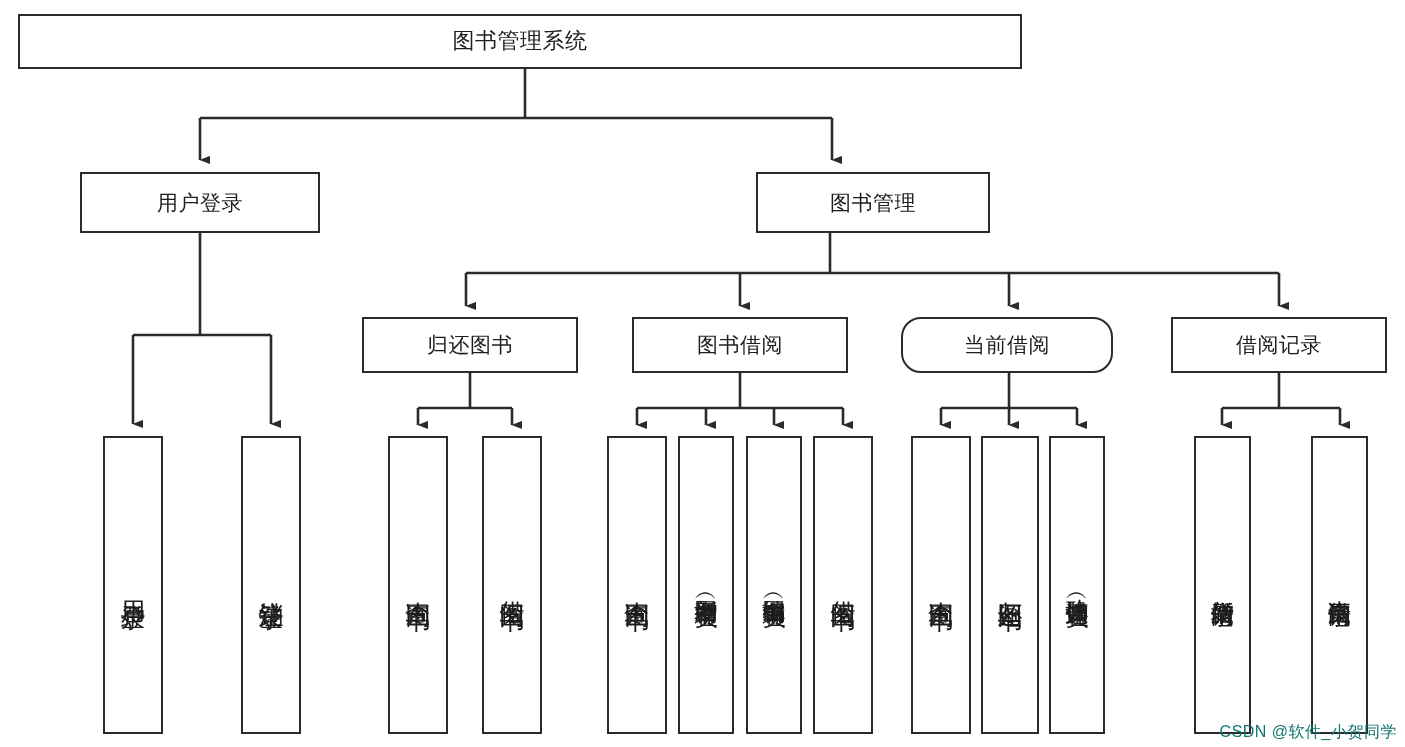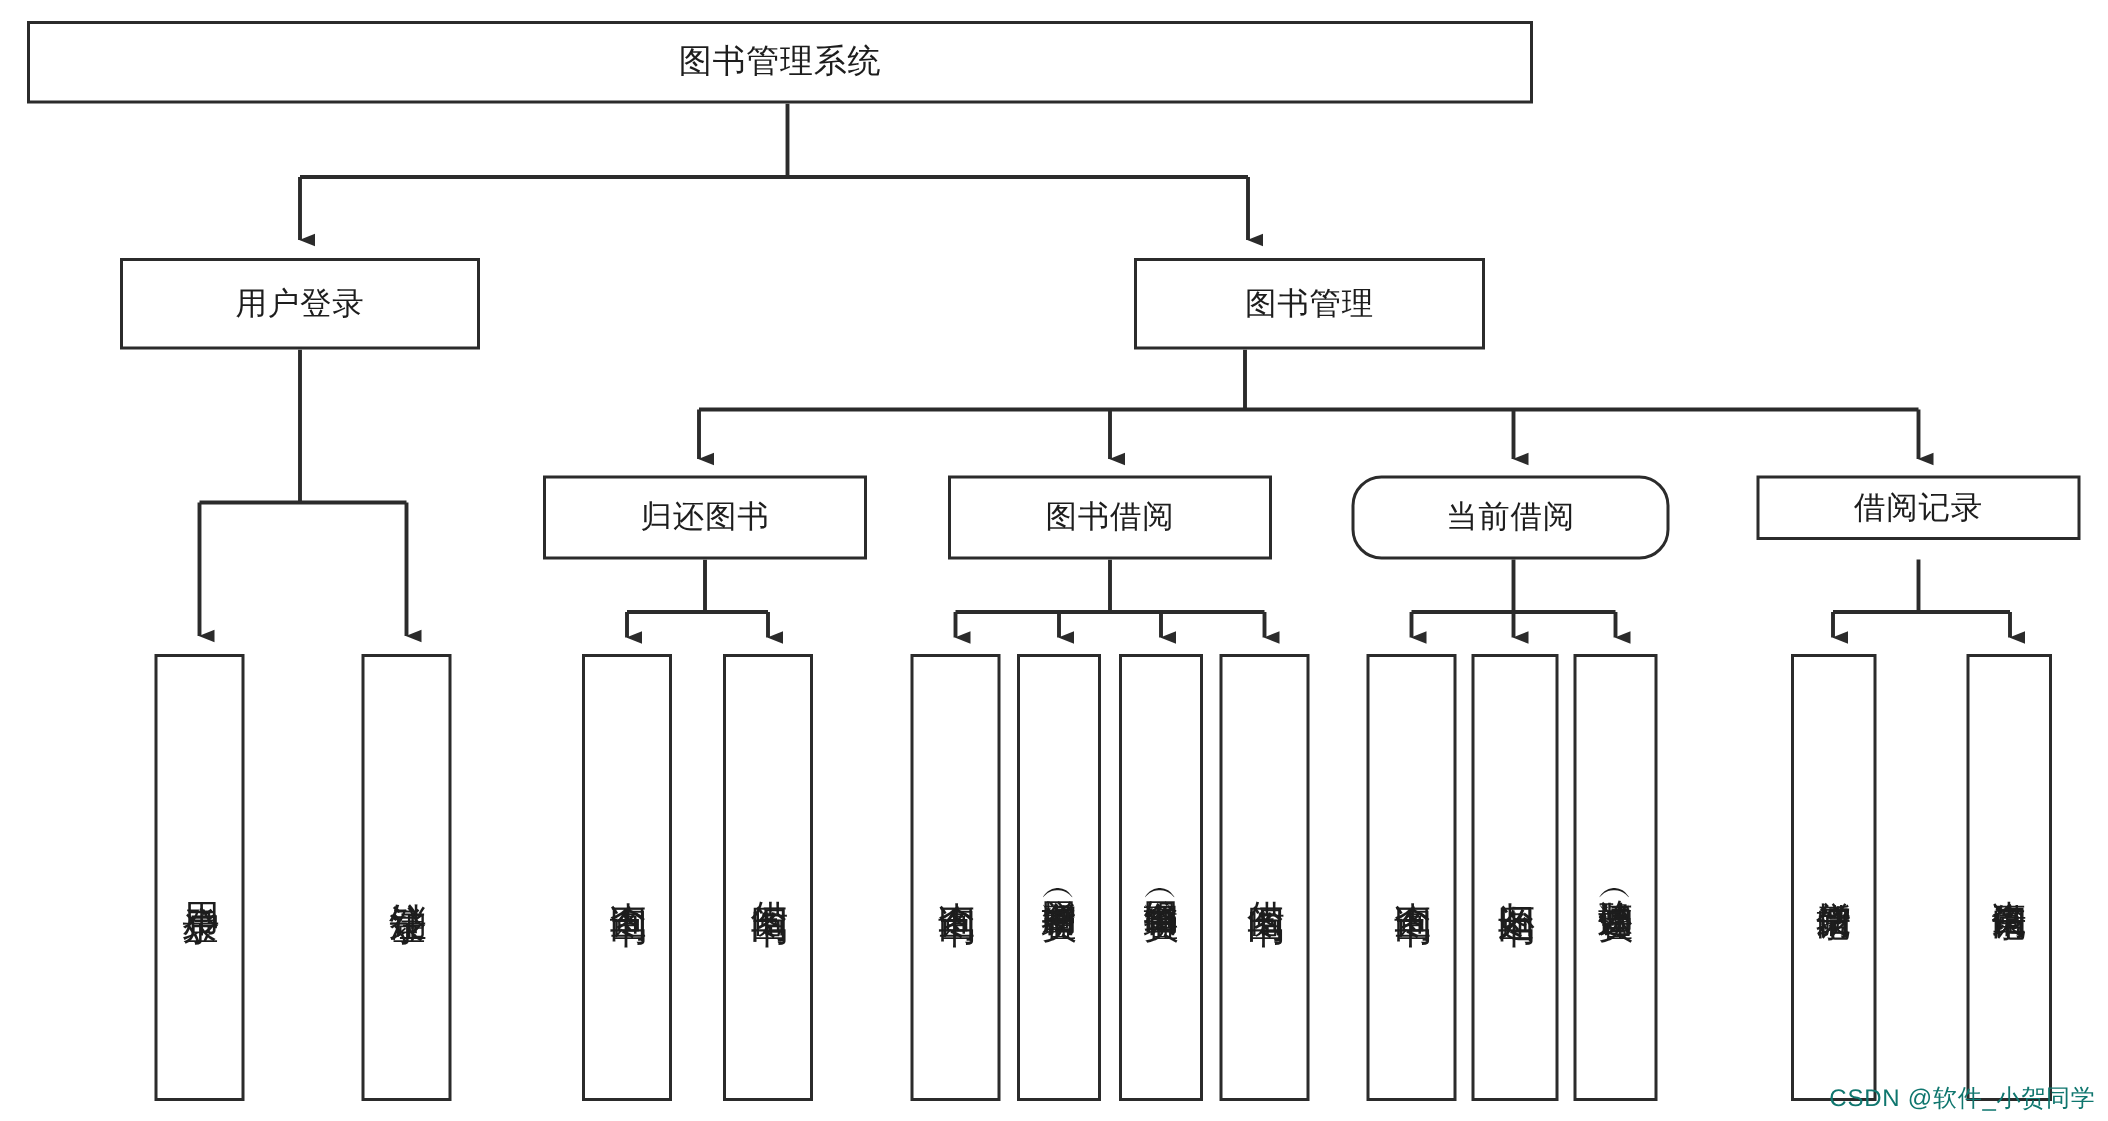--- a/index.html
+++ b/index.html
@@ -144,21 +144,21 @@
 
   <div class="node h" style="left:362px; top:317px; width:216px; height:56px;">
     <span class="lbl">归还图书</span>
   </div>
   <div class="node h" style="left:632px; top:317px; width:216px; height:56px;">
     <span class="lbl">图书借阅</span>
   </div>
   <div class="node h" style="left:901px; top:317px; width:212px; height:56px;border-radius:20px;">
     <span class="lbl">当前借阅</span>
   </div>
-  <div class="node h" style="left:1171px; top:317px; width:216px; height:43px;">
+  <div class="node h" style="left:1171px; top:317px; width:216px; height:56px;">
     <span class="lbl">借阅记录</span>
   </div>
 
   <div class="node v" style="left:103px; top:436px; width:60px; height:298px;">
     <span class="lbl">用户登录</span>
   </div>
   <div class="node v" style="left:241px; top:436px; width:60px; height:298px;">
     <span class="lbl">注销登录</span>
   </div>
 

